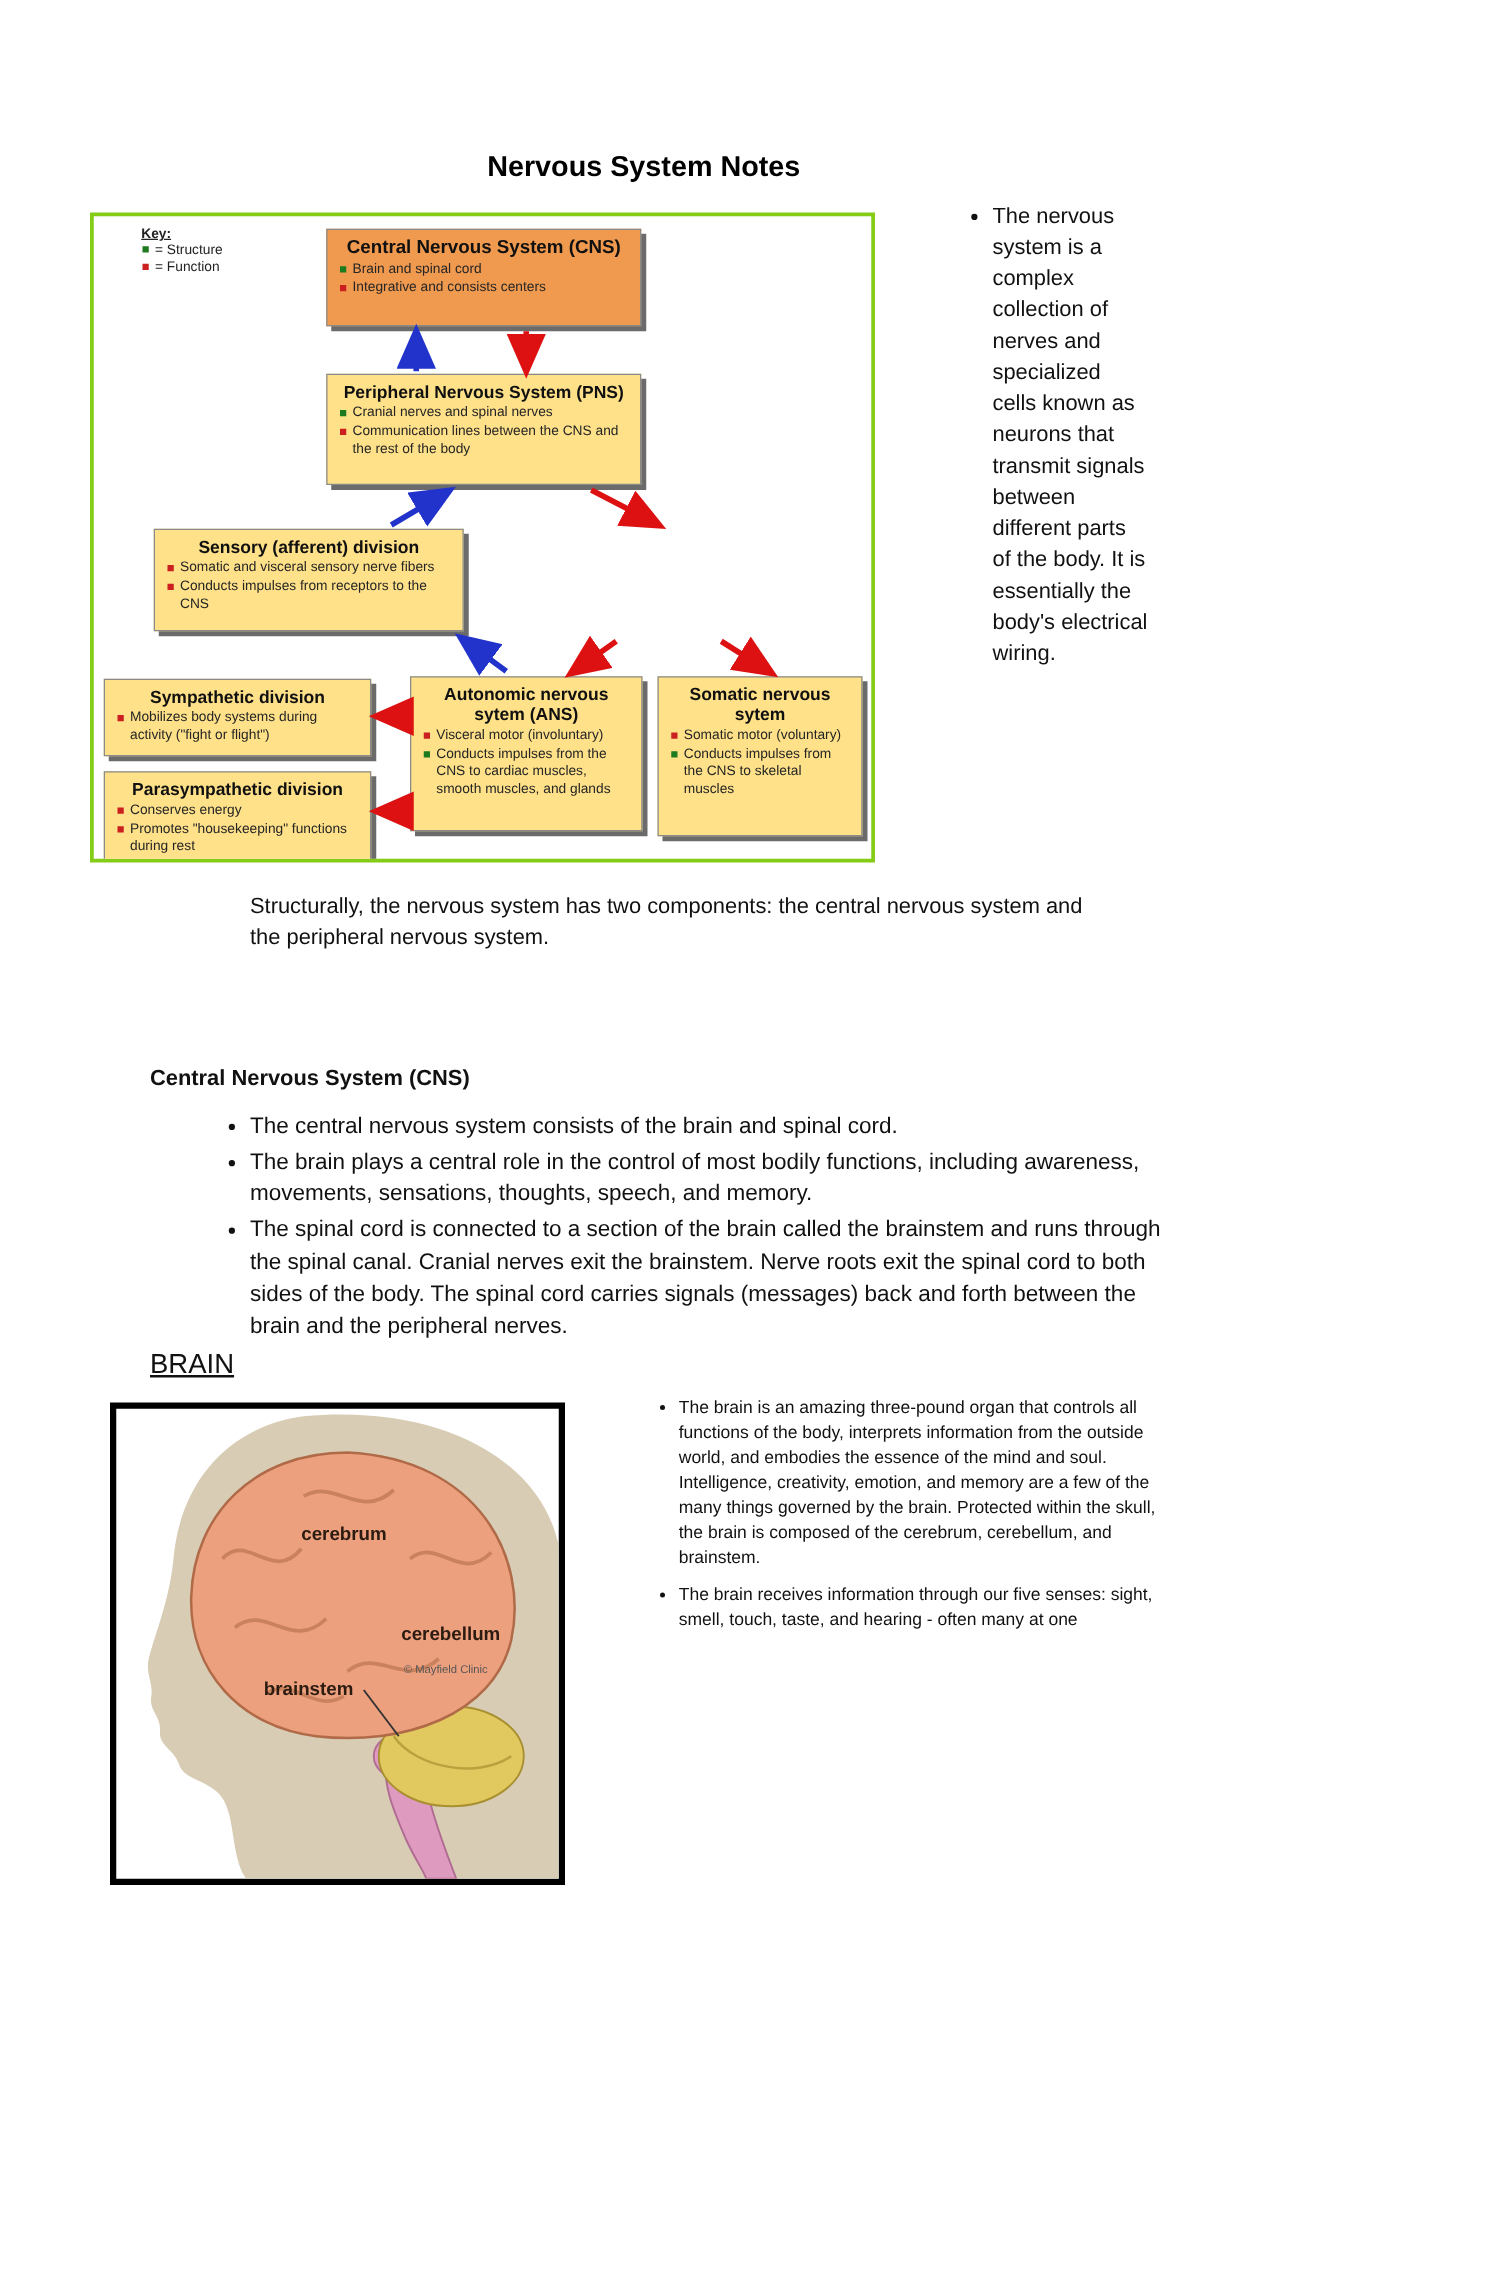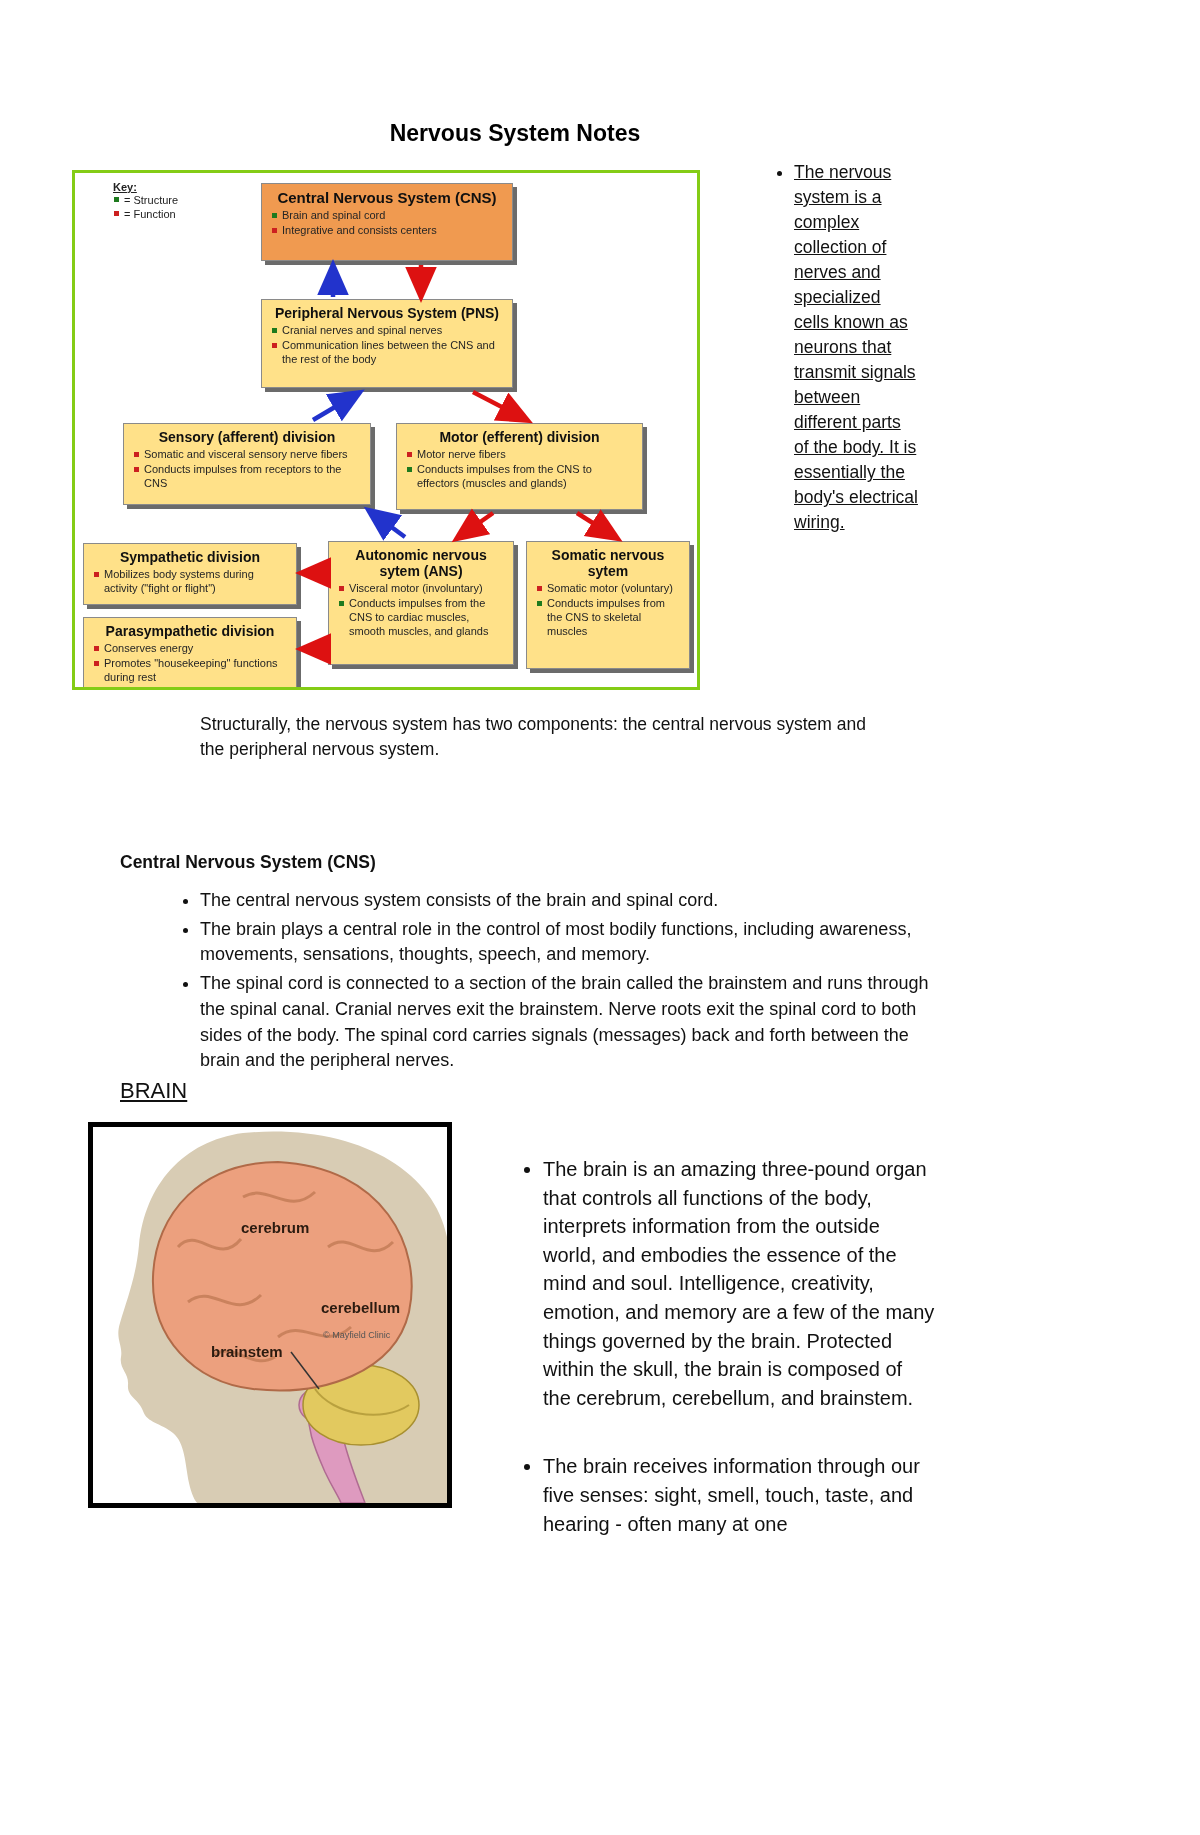--- a/index.html
+++ b/index.html
@@ -33,21 +33,21 @@
   .mk { position: absolute; left: 2px; top: 4px; width: 5px; height: 5px; }
   .mk-s { background: #1E7A1E; }
   .mk-f { background: #CC2020; }
 
   #dkey { position: absolute; left: 38px; top: 8px; font-size: 11px; color: #222; }
   #dkey .krow { position: relative; padding-left: 11px; line-height: 1.3; }
   #dkey .mk { top: 4px; left: 1px; width: 5px; height: 5px; }
   #dkey .klabel { font-weight: bold; text-decoration: underline; }
 
   
-  #intro-col { position: absolute; left: 768px; top: 160px; width: 152px; text-decoration: underline; }
+  #intro-col { position: absolute; left: 768px; top: 160px; width: 152px; }
   #intro-col ul { margin: 0; padding-left: 26px; }
   #intro-col li { font-size: 17.5px; line-height: 1.43; }
 
   
   #structure-para {
     position: absolute; left: 200px; top: 712px; width: 675px;
     font-size: 17.5px; line-height: 1.45;
   }
 
   
@@ -63,21 +63,21 @@
     border: 5px solid #000; background: #fff; overflow: hidden;
   }
   .brain-label { position: absolute; font-weight: bold; font-size: 15px; color: #2B1B10; }
   #label-cerebrum   { left: 148px; top: 92px; }
   #label-cerebellum { left: 228px; top: 172px; }
   #label-brainstem  { left: 118px; top: 216px; }
   #label-credit     { position: absolute; left: 230px; top: 203px; font-size: 9px; color: #555; }
 
   #brain-bullets { position: absolute; left: 505px; top: 1115px; width: 430px; }
   #brain-bullets ul { margin: 0; padding-left: 38px; }
-  #brain-bullets li { font-size: 20px; line-height: 1.43; margin-bottom: 10px; margin-top: 40px; }
+  #brain-bullets li { font-size: 14px; line-height: 1.43; margin-bottom: 10px; }
 </style>
 </head>
 <body>
 
 <h1 id="page-title">Nervous System Notes</h1>
 
 <div id="diagram">
 
   <div id="dkey">
     <div class="klabel">Key:</div>
@@ -96,25 +96,20 @@
     <div class="ditem"><span class="mk mk-s"></span><span>Cranial nerves and spinal nerves</span></div>
     <div class="ditem"><span class="mk mk-f"></span><span>Communication lines between the CNS and the rest of the body</span></div>
   </div>
 
   <div class="dbox" style="left:48px;top:250px;width:248px;height:82px">
     <div class="dbox-title">Sensory (afferent) division</div>
     <div class="ditem"><span class="mk mk-f"></span><span>Somatic and visceral sensory nerve fibers</span></div>
     <div class="ditem"><span class="mk mk-f"></span><span>Conducts impulses from receptors to the CNS</span></div>
   </div>
 
-  <div class="dbox" style="left:321px;top:250px;width:247px;height:87px">
-    <div class="dbox-title">Motor (efferent) division</div>
-    <div class="ditem"><span class="mk mk-f"></span><span>Motor nerve fibers</span></div>
-    <div class="ditem"><span class="mk mk-s"></span><span>Conducts impulses from the CNS to effectors (muscles and glands)</span></div>
-  </div>
 
   <div class="dbox" style="left:8px;top:370px;width:214px;height:62px">
     <div class="dbox-title">Sympathetic division</div>
     <div class="ditem"><span class="mk mk-f"></span><span>Mobilizes body systems during activity ("fight or flight")</span></div>
   </div>
 
   <div class="dbox" style="left:253px;top:368px;width:186px;height:124px">
     <div class="dbox-title">Autonomic nervous sytem (ANS)</div>
     <div class="ditem"><span class="mk mk-f"></span><span>Visceral motor (involuntary)</span></div>
     <div class="ditem"><span class="mk mk-s"></span><span>Conducts impulses from the CNS to cardiac muscles, smooth muscles, and glands</span></div>

